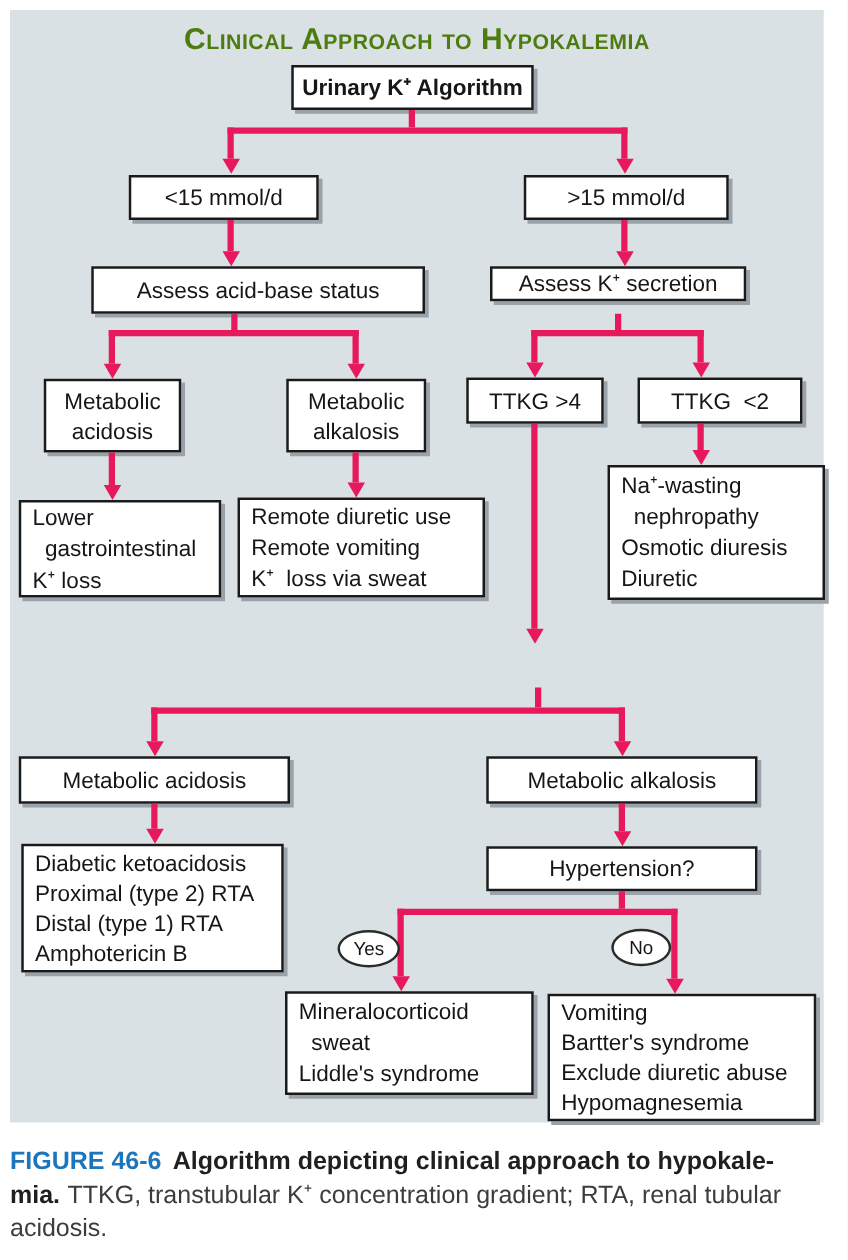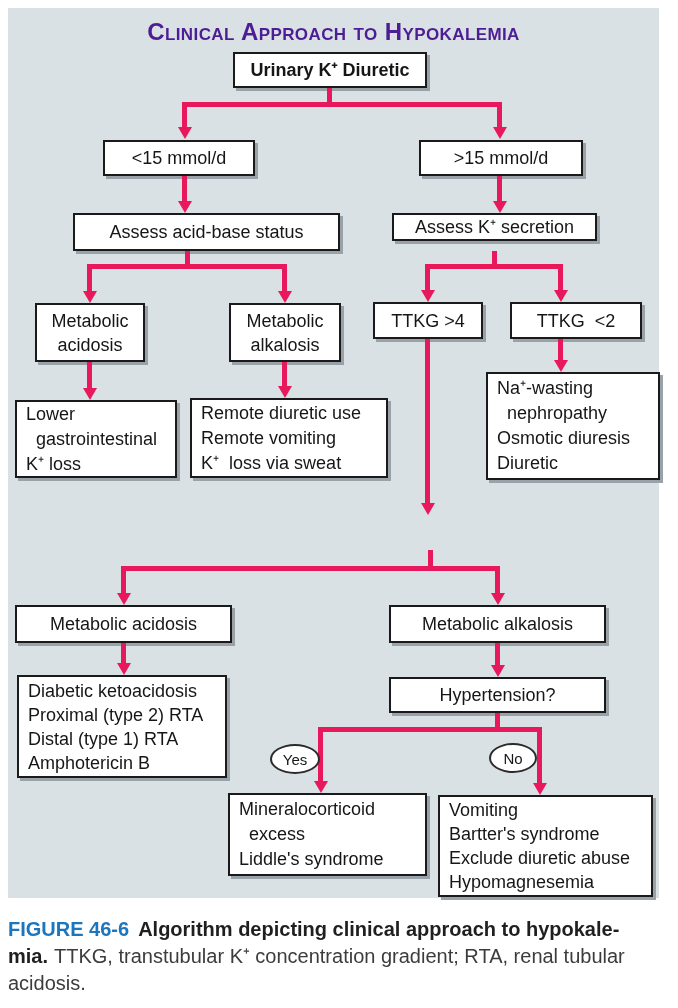--- a/index.html
+++ b/index.html
@@ -6,21 +6,21 @@
     --arrow:#e8185c;
     --panel-bg:#dae1e5;
     --figure-blue:#1c76bd;
     --box-border:#1a1a1a;
     --box-shadow:#98a2a8;
   }
   html,body{margin:0;padding:0;background:#ffffff;}
   body{width:678px;height:1008px;position:relative;font-family:"Liberation Sans",sans-serif;}
   .panel{position:absolute;left:8px;top:8px;width:651px;height:890px;background:var(--panel-bg);}
   .title{position:absolute;left:0;top:10px;width:100%;text-align:center;
-         font-variant:small-caps;font-weight:bold;font-size:24px;letter-spacing:.4px;color:#4c1d95;}
+         font-variant:small-caps;font-weight:bold;font-size:24px;letter-spacing:.4px;color:#4d7c0f;}
   .node{position:absolute;background:#fff;border:2px solid var(--box-border);
         box-shadow:3px 3px 0 var(--box-shadow);
         display:flex;align-items:center;justify-content:center;
         font-size:18px;line-height:24px;color:#161616;text-align:center;white-space:pre;box-sizing:border-box;}
   .node.bold{font-weight:bold;}
   .node.list{justify-content:flex-start;text-align:left;padding-left:9px;line-height:25px;}
   .node.list4{line-height:24px;}
   .vl{position:absolute;width:5px;background:var(--arrow);}
   .hl{position:absolute;height:5px;background:var(--arrow);}
   .ah{position:absolute;width:0;height:0;border-left:7px solid transparent;border-right:7px solid transparent;
@@ -31,21 +31,21 @@
   .fig-label{color:var(--figure-blue);font-weight:bold;margin-right:9px;}
   .cap-bold{font-weight:bold;color:#1f1f1f;margin-right:6px;}
 </style>
 </head>
 <body>
 
 <div class="panel">
 
   <div class="title">Clinical Approach to Hypokalemia</div>
 
-  <div class="node bold" style="left:225px;top:44px;width:194px;height:36px">Urinary K⁺ Diuretic</div>
+  <div class="node bold" style="left:225px;top:44px;width:194px;height:36px">Urinary K⁺ Algorithm</div>
   <div class="node" style="left:95px;top:132px;width:152px;height:36px">&lt;15 mmol/d</div>
   <div class="node" style="left:411px;top:132px;width:164px;height:36px">&gt;15 mmol/d</div>
   <div class="node" style="left:65px;top:205px;width:267px;height:38px">Assess acid-base status</div>
   <div class="node" style="left:384px;top:205px;width:205px;height:28px">Assess K⁺ secretion</div>
   <div class="node" style="left:27px;top:295px;width:110px;height:59px">Metabolic
 acidosis</div>
   <div class="node" style="left:221px;top:295px;width:112px;height:59px">Metabolic
 alkalosis</div>
   <div class="node" style="left:365px;top:294px;width:110px;height:37px">TTKG &gt;4</div>
   <div class="node" style="left:502px;top:294px;width:132px;height:37px">TTKG  &lt;2</div>
@@ -60,21 +60,21 @@
 Osmotic diuresis
 Diuretic</div>
   <div class="node" style="left:7px;top:597px;width:217px;height:38px">Metabolic acidosis</div>
   <div class="node" style="left:381px;top:597px;width:217px;height:38px">Metabolic alkalosis</div>
   <div class="node list list4" style="left:9px;top:667px;width:210px;height:103px">Diabetic ketoacidosis
 Proximal (type 2) RTA
 Distal (type 1) RTA
 Amphotericin B</div>
   <div class="node" style="left:381px;top:669px;width:217px;height:36px">Hypertension?</div>
   <div class="node list" style="left:220px;top:785px;width:199px;height:83px">Mineralocorticoid
-  excess
+  sweat
 Liddle's syndrome</div>
   <div class="node list list4" style="left:430px;top:787px;width:215px;height:102px">Vomiting
 Bartter's syndrome
 Exclude diuretic abuse
 Hypomagnesemia</div>
 
   <div class="vl" style="left:319px;top:80px;height:14px"></div>
   <div class="vl" style="left:177px;top:243px;height:13px"></div>
   <div class="vl" style="left:484px;top:243px;height:13px"></div>
   <div class="vl" style="left:420px;top:542px;height:16px"></div>

